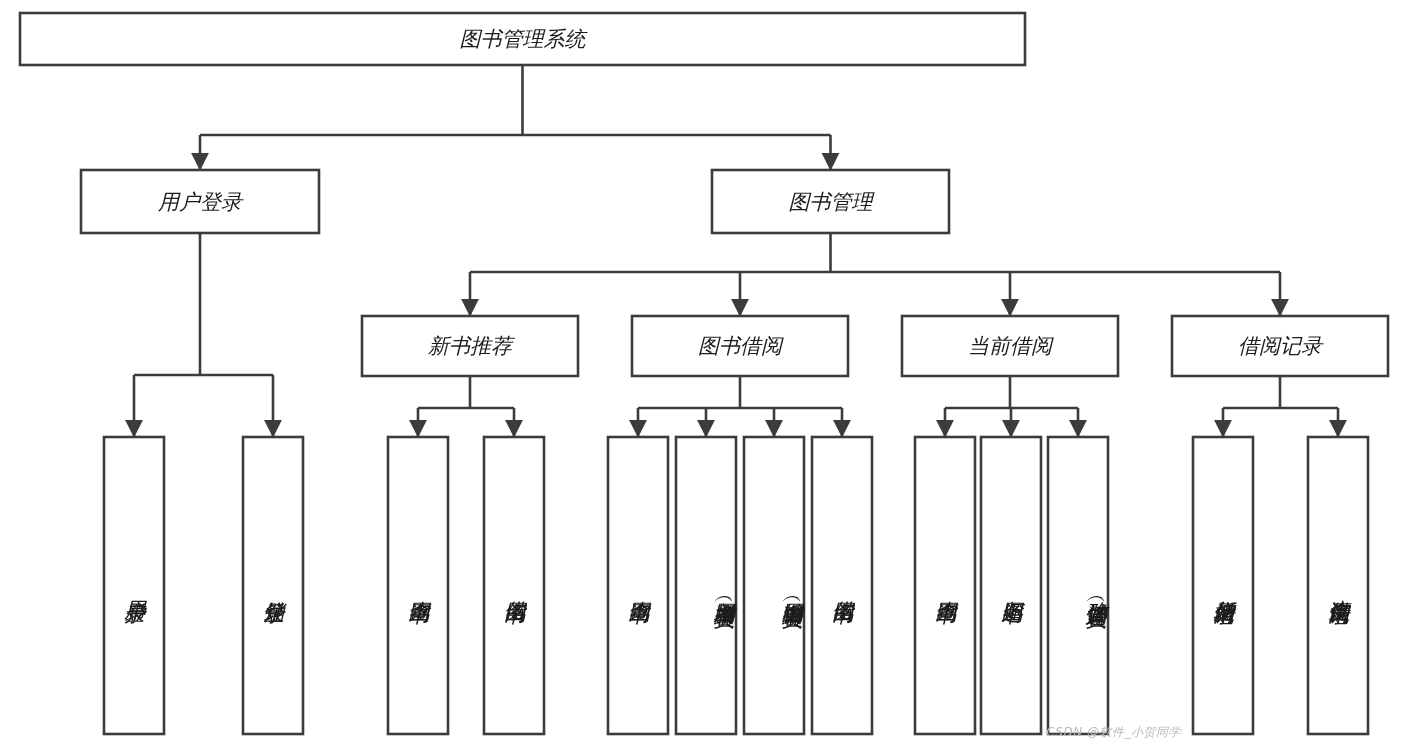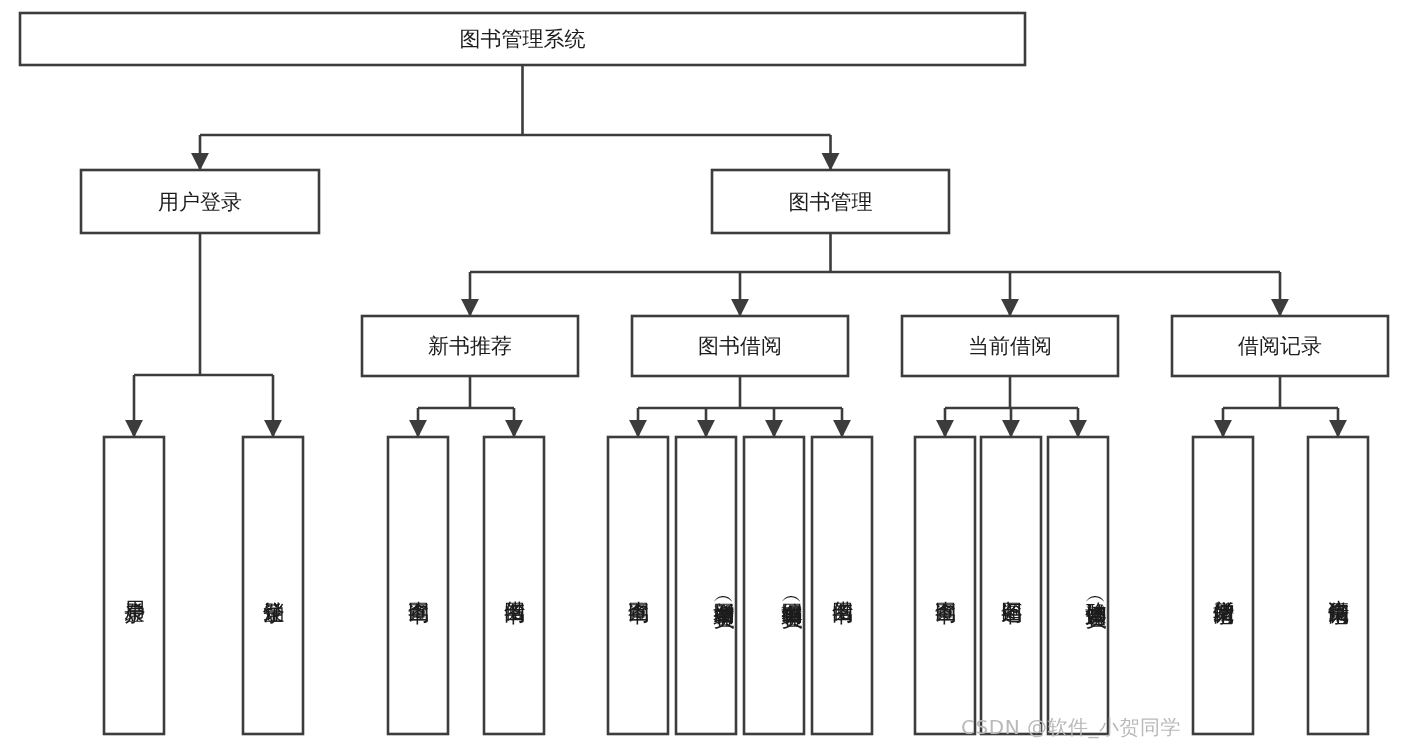--- a/index.html
+++ b/index.html
@@ -12,20 +12,21 @@
     font-family: "DejaVu Sans", "Liberation Sans", sans-serif;
     width: 1405px;
     height: 747px;
     overflow: hidden;
   }
   #diagram-root {
     position: relative;
     width: 1189px;
     height: 747px;
     background: #ffffff;
+    font-style: italic;
   }
   svg#tree-svg {
     position: absolute;
     left: 0;
     top: 0;
     width: 1405px;
     height: 747px;
     display: block;
   }
   .node-rect {
@@ -61,21 +62,21 @@
     letter-spacing: 1px;
     white-space: nowrap;
     pointer-events: none;
     text-align: center;
   }
   .watermark {
     position: absolute;
     right: 8px;
     bottom: 6px;
     font-family: "DejaVu Sans", "Liberation Sans", sans-serif;
-    font-size: 20px;
+    font-size: 12px;
     color: #b9b9b9;
     white-space: nowrap;
     letter-spacing: 0.5px;
     text-align: right;
   }
 </style>
 </head>
 <body>
 
 <div id="diagram-root">

